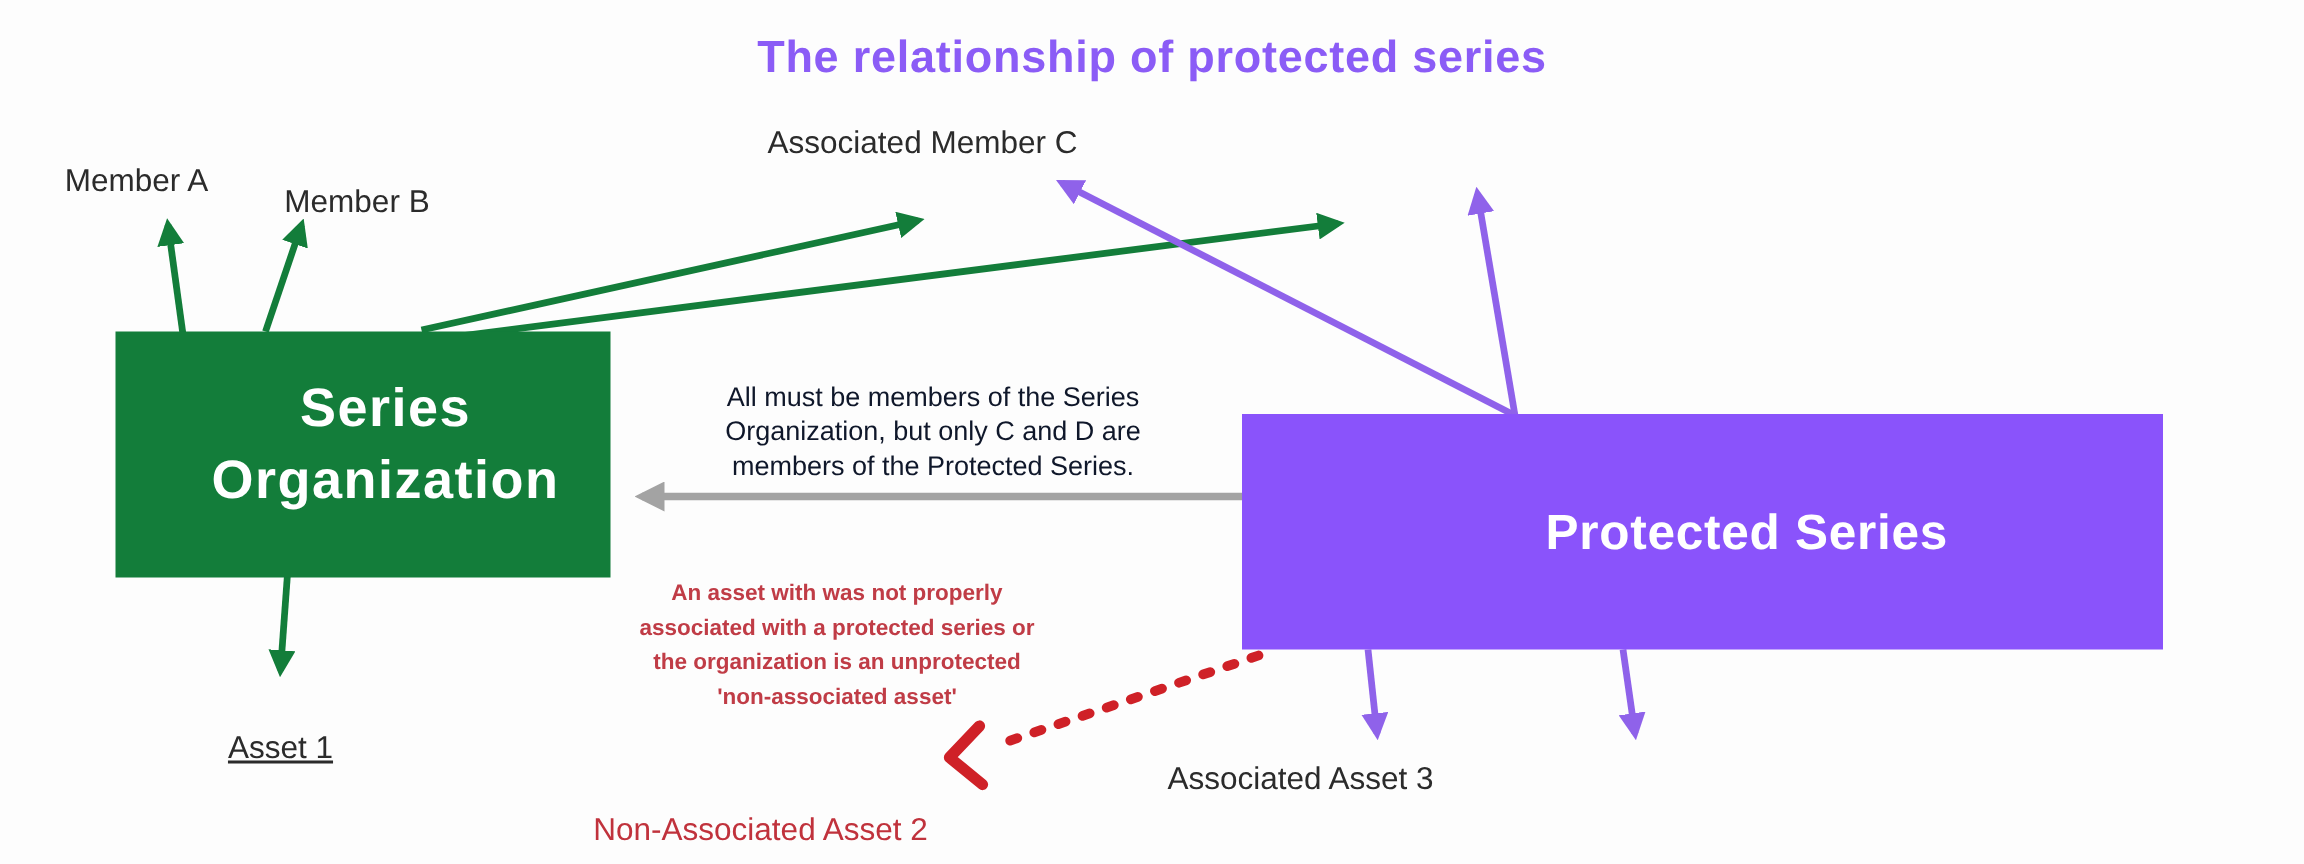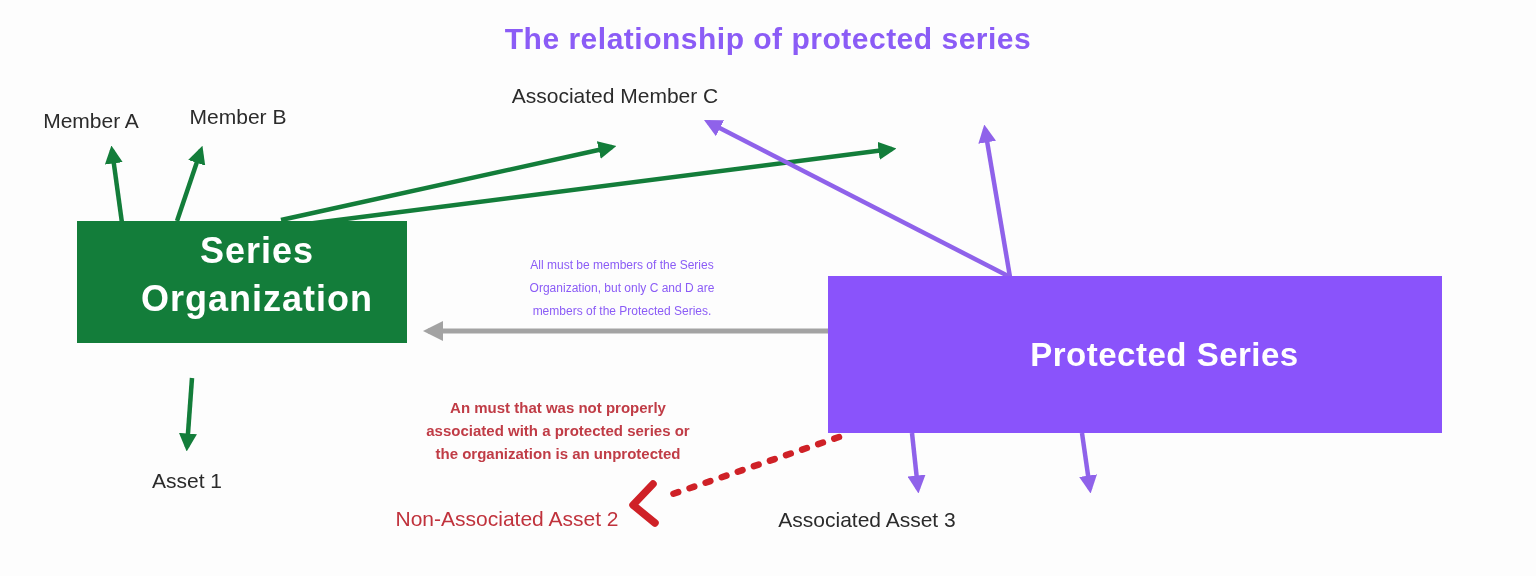--- a/index.html
+++ b/index.html
@@ -32,21 +32,21 @@
     position: absolute;
     display: flex;
     align-items: center;
     justify-content: center;
     color: #ffffff;
     font-weight: 800;
     text-align: center;
   }
   .box-green {
     left: 77px; top: 221px;
-    width: 330px; height: 122px;
+    width: 330px; height: 164px;
     background: #137d3a;
     font-size: 36px;
     line-height: 48px;
     letter-spacing: 1px;
     padding-left: 30px;
     padding-bottom: 14px;
     box-sizing: border-box;
   }
   .box-green span { display: inline-block; width: 270px; }
   .box-purple {
@@ -58,32 +58,32 @@
     padding-left: 59px;
     box-sizing: border-box;
   }
   .node {
     position: absolute;
     transform: translate(-50%, -50%);
     white-space: nowrap;
     font-size: 21px;
     color: #2b2b2b;
   }
-  .node-red { color: #c0323c; }
+  .node-red { color: #c0323c; margin-top: 35px; }
   .note {
     position: absolute;
     transform: translate(-50%, -50%);
     text-align: center;
     white-space: nowrap;
   }
   .note-gray {
     left: 622px; top: 288px;
-    font-size: 12px;
+    font-size: 18px;
     line-height: 23px;
-    color: #8b5cf6;
+    color: #0f172a;
   }
   .note-red {
     left: 558px; top: 430px;
     font-size: 15px;
     line-height: 23px;
     font-weight: 600;
     color: #c03c46;
   }
 </style>
 </head>
@@ -124,30 +124,31 @@
   </svg>
 
   <div class="box box-green">
     <span>Series Organization</span>
   </div>
   <div class="box box-purple">
     <span>Protected Series</span>
   </div>
 
   <div class="node" style="left:91px; top:121px;">Member A</div>
-  <div class="node" style="left:238px; top:117px;text-align:center;">Member B</div>
+  <div class="node" style="left:238px; top:135px;text-align:center;">Member B</div>
   <div class="node" style="left:615px; top:96px;text-align:right;">Associated Member C</div>
-  <div class="node" style="left:187px; top:481px;">Asset 1</div>
+  <div class="node" style="left:187px; top:499px;text-decoration:underline;">Asset 1</div>
   <div class="node node-red" style="left:507px; top:519px;">Non-Associated Asset 2</div>
   <div class="node" style="left:867px; top:520px;">Associated Asset 3</div>
 
   <div class="note note-gray">
     <div>All must be members of the Series</div>
     <div>Organization, but only C and D are</div>
     <div>members of the Protected Series.</div>
   </div>
   <div class="note note-red">
-    <div>An must that was not properly</div>
+    <div>An asset with was not properly</div>
     <div>associated with a protected series or</div>
     <div>the organization is an unprotected</div>
+    <div>'non-associated asset'</div>
   </div>
 
 </div>
 
 </body></html>

